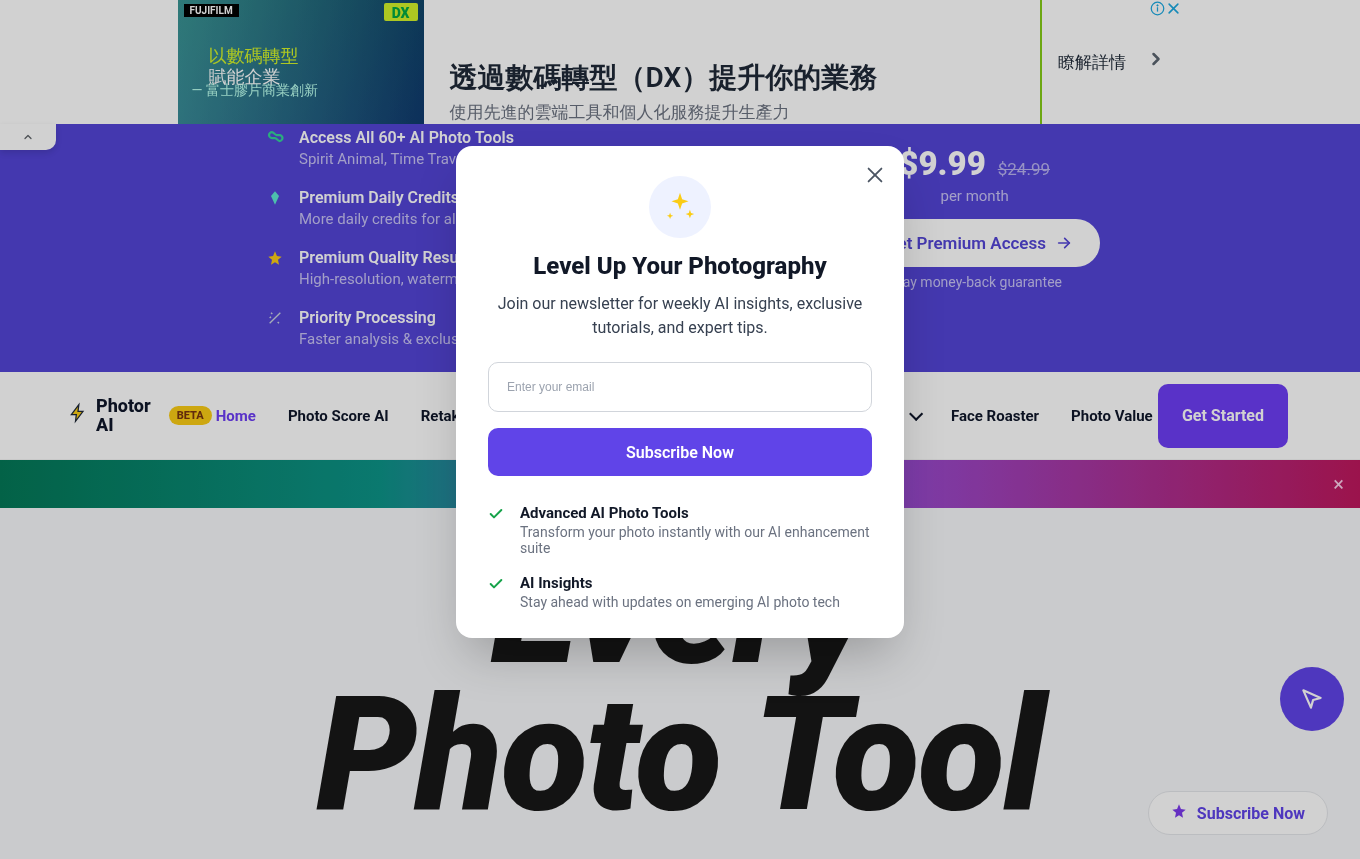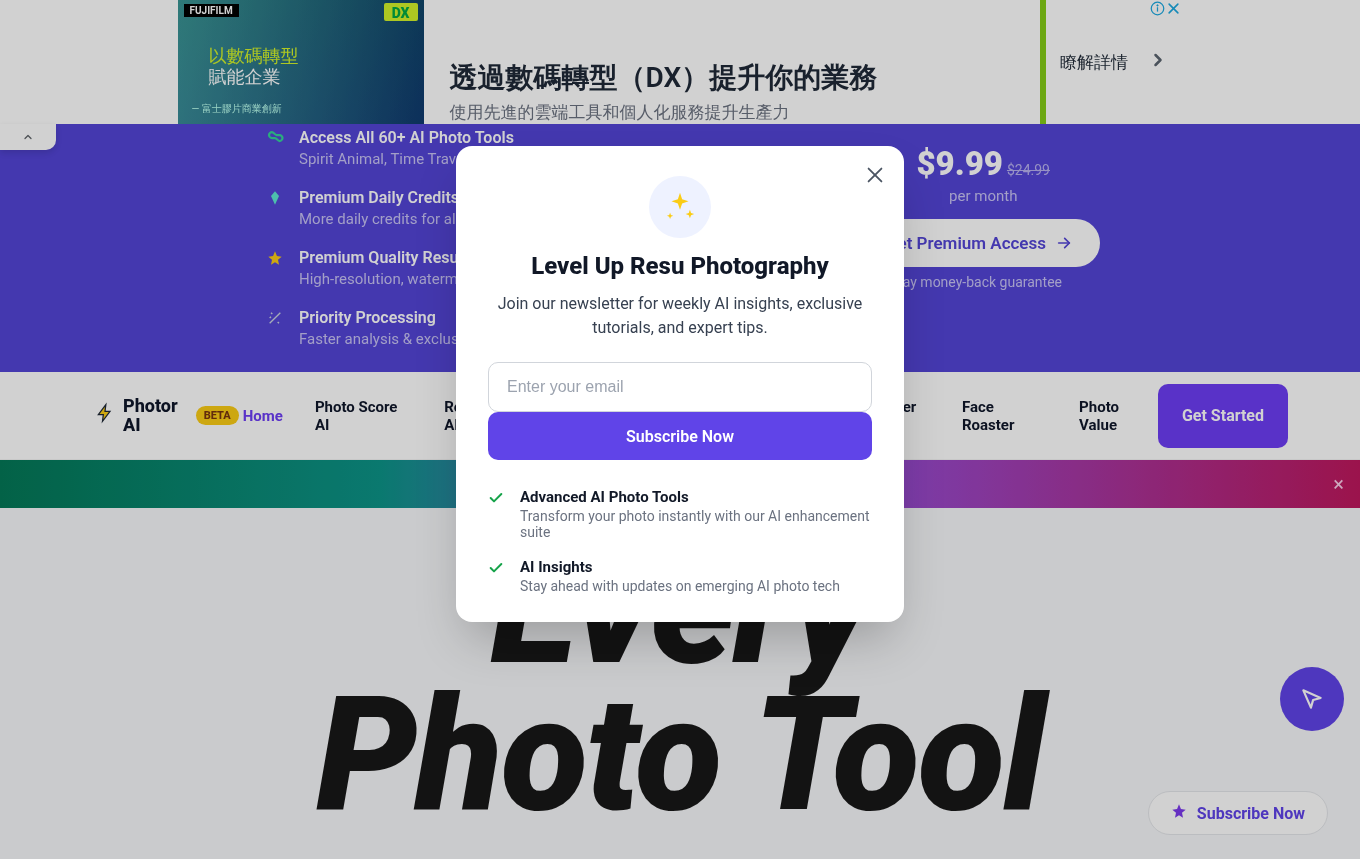--- a/index.html
+++ b/index.html
@@ -51,38 +51,39 @@
   background: #d4f32a; color: #0a4; font-weight: 900;
   font-size: 14px; padding: 2px 8px 0; border-radius: 2px;
 }
 .ad-img-big {
   position: absolute; top: 46px; left: 10px;
   font-size: 18px; font-weight: 400; line-height: 1.15; margin-left: 21px;
 }
 .ad-img-big .y { color: #d4f32a; }
 .ad-img-big .w { color: #fff; }
 .ad-img-sub {
-  position: absolute; bottom: 8px; left: 14px;
-  font-size: 10px; color: #bfe;
+  position: absolute; bottom: 24px; left: 14px;
+  font-size: 14px; color: #bfe;
 }
 .ad-text {
   flex: 1;
   padding: 14px 26px 0;
   color: #1f2937;
 }
 .ad-headline { font-size: 28px; font-weight: 600; color: #1f2937; margin-bottom: 4px; margin-top: 45px; }
 .ad-sub { font-size: 17px; color: #6b7280; margin-bottom: 6px; }
 .ad-brand { font-size: 15px; color: #374151; }
 .ad-cta {
   width: 143px;
   display: flex; align-items: center; justify-content: center;
-  border-left: 6px solid #84cc16;
+  border-left: 2px solid #84cc16;
   color: #1f2937;
   gap: 20px;
   cursor: pointer;
+  font-family: Liberation Mono, monospace;
 }
 .ad-cta-text { font-size: 17px; }
 .ad-cta-arrow { font-size: 24px; color: #5b6470; }
 .ad-corner {
   position: absolute; top: 0; right: 179px;
   display: flex; gap: 0;
 }
 .ad-info, .ad-x {
   width: 16px; height: 16px;
   display: flex; align-items: center; justify-content: center;
@@ -127,21 +128,21 @@
 .feature-icon.teal  { color: #5eead4; }
 .feature-icon.gray  { color: #cbd5e1; }
 .feature-title { font-size: 16px; font-weight: 600; color: #fff; }
 .feature-desc  { font-size: 15px; color: #c7c2f3; margin-top: 3px; }
 .price-box {
   position: absolute;
   top: 20px; right: 310px;
   text-align: center;
 }
 .price-now { font-size: 33px; font-weight: 900; color: #fff; }
-.price-was { font-size: 14px; color: #b9b3ef; text-decoration: line-through; margin-left: 0; }
+.price-was { font-size: 17px; color: #b9b3ef; text-decoration: line-through; margin-left: 8px; }
 .price-per { font-size: 15px; color: #c7c2f3; margin-top: 4px; text-align: center; }
 .premium-btn {
   position: absolute;
   top: 95px; right: 260px;
   background: #fff; color: #5345d6;
   height: 48px; padding: 0 28px;
   border-radius: 999px;
   display: flex; align-items: center; gap: 10px;
   font-size: 17px; font-weight: 600;
   cursor: pointer;
@@ -150,21 +151,20 @@
   position: absolute; top: 150px; right: 298px;
   font-size: 14px; color: #c7c2f3;
 }
 
 
 .navbar {
   height: 88px;
   background: #fff;
   display: flex; align-items: center;
   border-bottom: 1px solid rgba(0,0,0,.04);
-  padding-left: 27px;
 }
 .logo-wrap { display: flex; align-items: center; gap: 8px; padding-left: 68px; }
 .bolt {
   font-size: 26px;
 }
 .logo-text { font-size: 18px; font-weight: 800; color: #0f172a; line-height: 1.05; display: flex; flex-direction: column; }
 .beta-badge {
   background: #facc15; color: #78350f;
   font-size: 11px; font-weight: 800;
   padding: 3px 8px; border-radius: 999px;
@@ -269,22 +269,23 @@
   font-size: 16px; color: #374151;
   line-height: 1.5;
   margin-bottom: 22px;
 }
 .modal-input {
   width: 100%;
   height: 50px;
   border: 1px solid #d1d5db;
   border-radius: 10px;
   padding: 0 18px;
-  font-size: 16px;
+  font-size: 12px;
   color: #374151;
+  margin-bottom: 16px;
 }
 .modal-input::placeholder { color: #9ca3af; }
 .modal-btn {
   width: 100%;
   height: 48px;
   background: #6044e8;
   color: #fff;
   border-radius: 10px;
   font-size: 16px; font-weight: 600;
   display: flex; align-items: center; justify-content: center;
@@ -483,21 +484,21 @@
     <svg width="22" height="22" viewBox="0 0 24 24" fill="none" stroke="currentColor" stroke-width="2" stroke-linecap="round">
         <line x1="5" y1="5" x2="19" y2="19"></line>
         <line x1="19" y1="5" x2="5" y2="19"></line>
       </svg>
   </span>
   <div class="modal-icon">
     <svg width="34" height="34" viewBox="0 0 24 24" fill="#facc15">
         <path d="M12 2l1.5 4.5L18 8l-4.5 1.5L12 14l-1.5-4.5L6 8l4.5-1.5zM19 14l.8 2.2L22 17l-2.2.8L19 20l-.8-2.2L16 17l2.2-.8zM5 16l.6 1.6L7.2 18.2 5.6 18.8 5 20.4l-.6-1.6L2.8 18.2l1.6-.6z"></path>
       </svg>
   </div>
-  <div class="modal-title">Level Up Resu Photography</div>
+  <div class="modal-title">Level Up Your Photography</div>
   <div class="modal-sub">Join our newsletter for weekly AI insights, exclusive tutorials, and expert tips.</div>
   <input class="modal-input" type="email" placeholder="Enter your email" style="">
   <div class="modal-btn">
     <span>Subscribe Now</span>
   </div>
   <div class="modal-feat">
     <span class="check">
       <svg width="16" height="16" viewBox="0 0 24 24" fill="none" stroke="currentColor" stroke-width="3" stroke-linecap="round" stroke-linejoin="round">
           <polyline points="4 12 9 17 20 6"></polyline>
         </svg>

